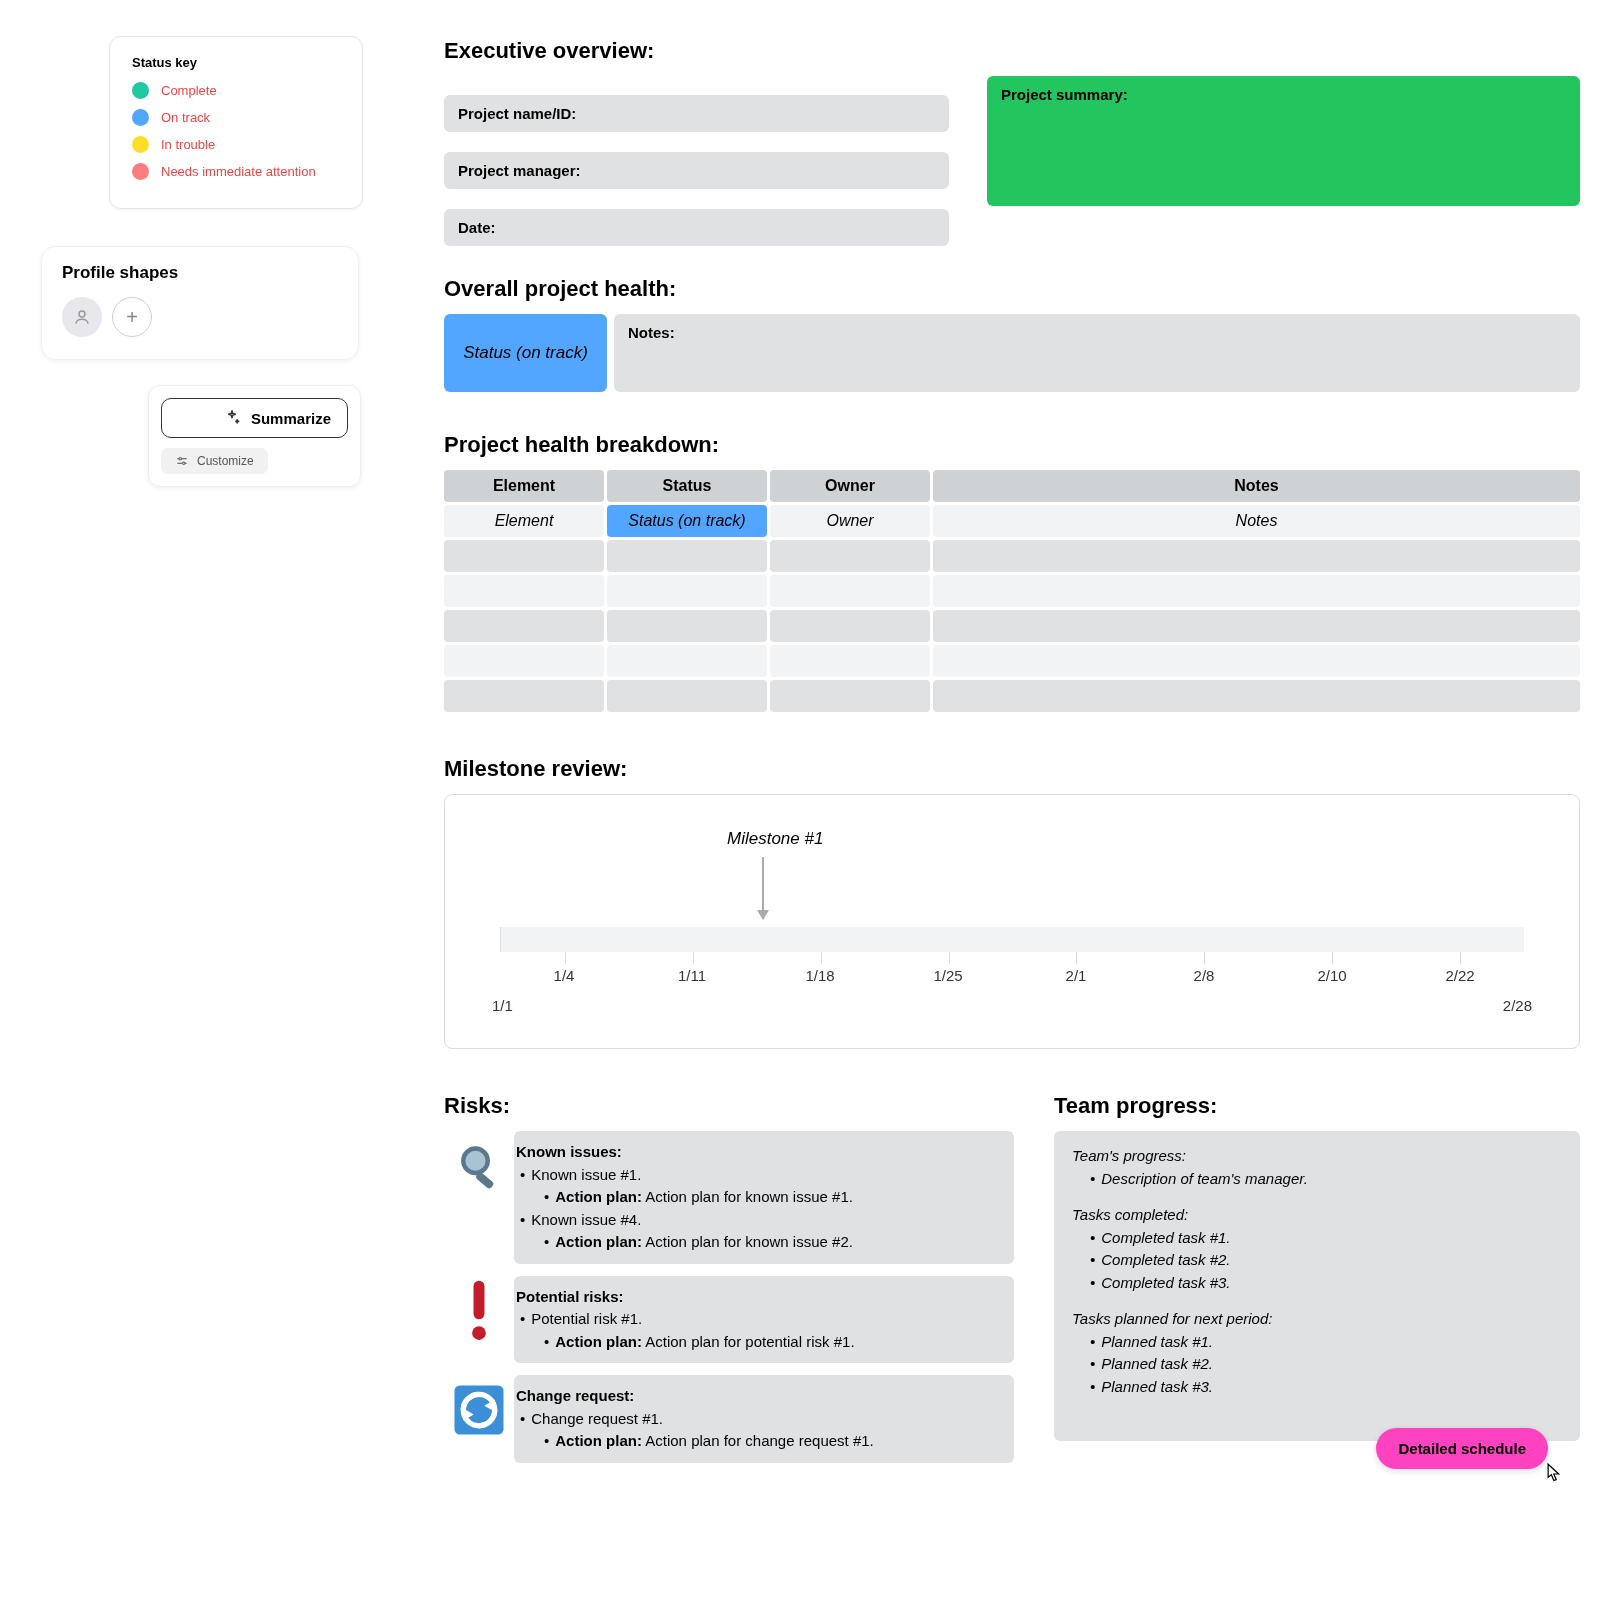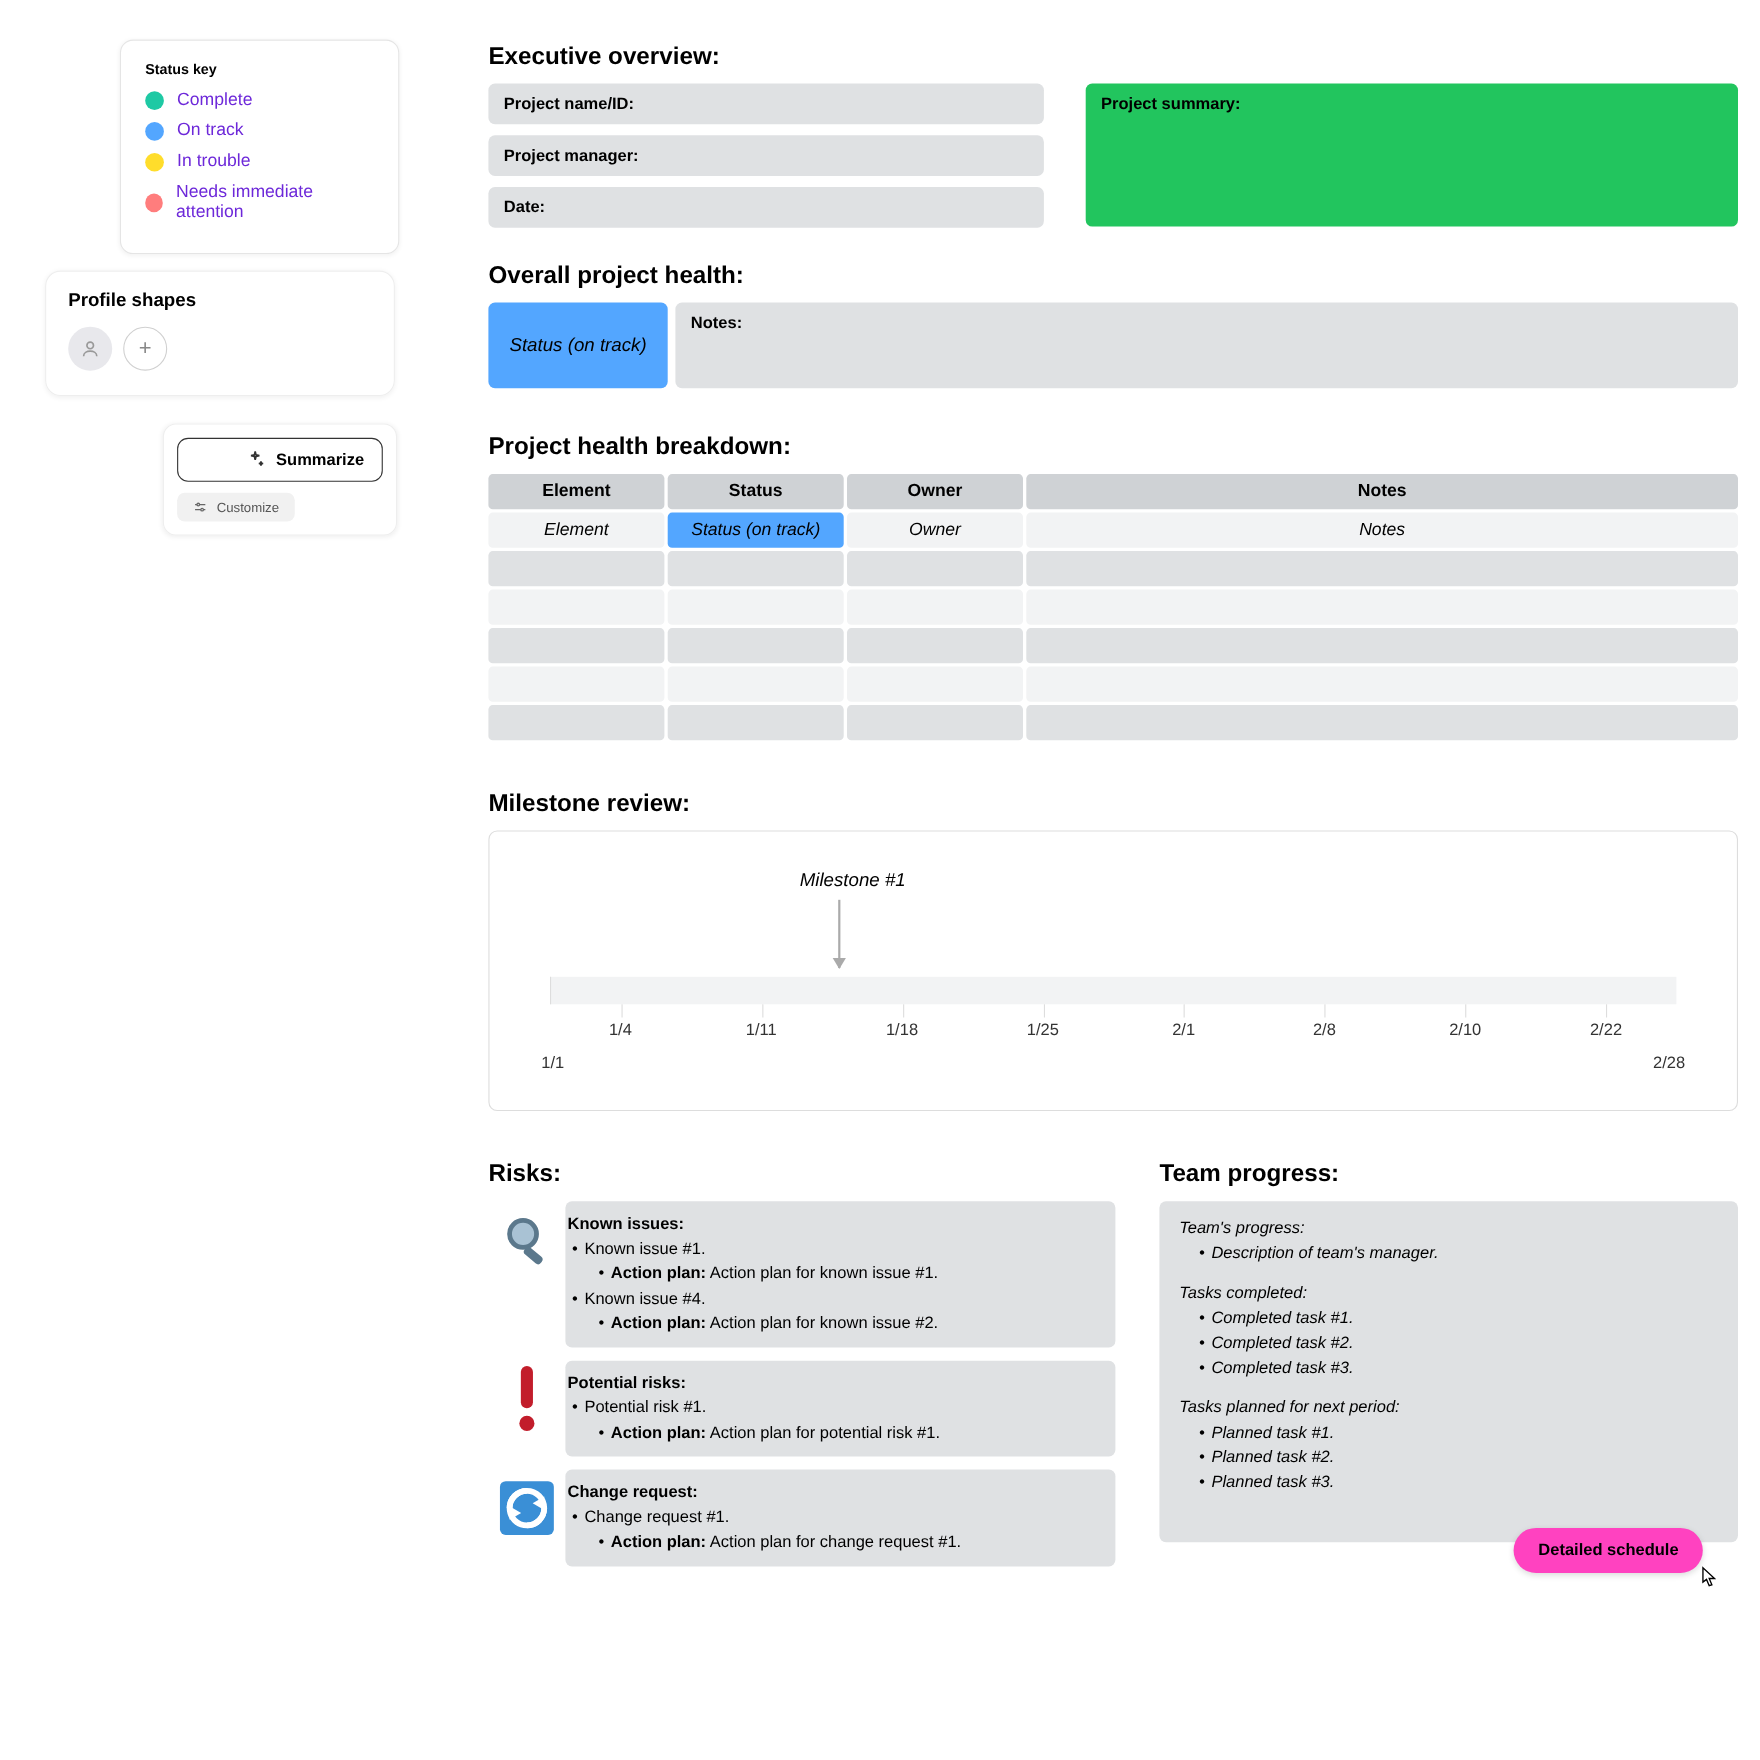--- a/index.html
+++ b/index.html
@@ -17,21 +17,21 @@
   .status-key {
     position: absolute;
     top: 36px; left: 109px;
     width: 254px;
     border: 1px solid #e5e5e5;
     border-radius: 12px;
     padding: 18px 22px;
     box-shadow: 0 1px 4px rgba(0,0,0,0.05);
   }
   .status-key-title { font-size: 13px; font-weight: 700; margin-bottom: 12px; }
-  .status-legend-item { display: flex; align-items: center; margin-bottom: 10px; font-size: 16px; color: #6d28d9; }
+  .status-legend-item { display: flex; align-items: center; margin-bottom: 10px; font-size: 13px; color: #ef4444; }
   .status-legend-swatch { width: 17px; height: 17px; border-radius: 50%; margin-right: 12px; }
 
   .profile-shapes {
     position: absolute;
     top: 246px; left: 41px;
     width: 318px;
     border: 1px solid #eee;
     border-radius: 14px;
     padding: 16px 20px 22px;
     box-shadow: 0 1px 5px rgba(0,0,0,0.06);
@@ -77,21 +77,21 @@
   }
   .customize-btn svg { margin-right: 8px; }
 
   
   .main { position: absolute; top: 38px; left: 444px; width: 1136px; }
 
   .section-title { font-size: 22px; font-weight: 700; margin-bottom: 12px; }
 
   
   .exec-overview { display: flex; gap: 38px; margin-bottom: 30px; }
-  .exec-left { width: 505px; display: flex; flex-direction: column; gap: 10px; }
+  .exec-left { width: 505px; display: flex; flex-direction: column; gap: 20px; margin-top: 19px; }
   .exec-right { flex: 1; }
   .field-row {
     background: #dfe1e3;
     border-radius: 6px;
     padding: 10px 14px;
     font-size: 15px; font-weight: 600;
   }
   .field-large {
     background: #22c55e;
     border-radius: 6px;

